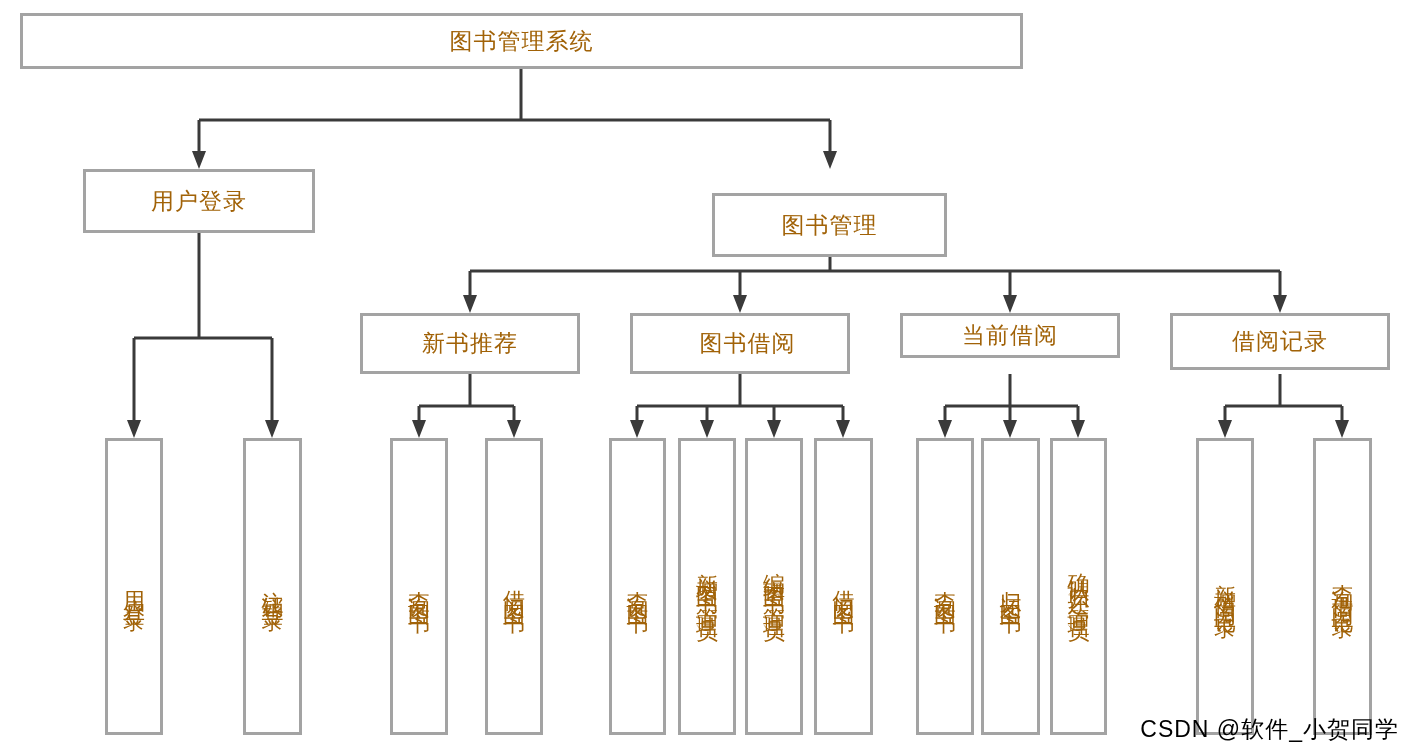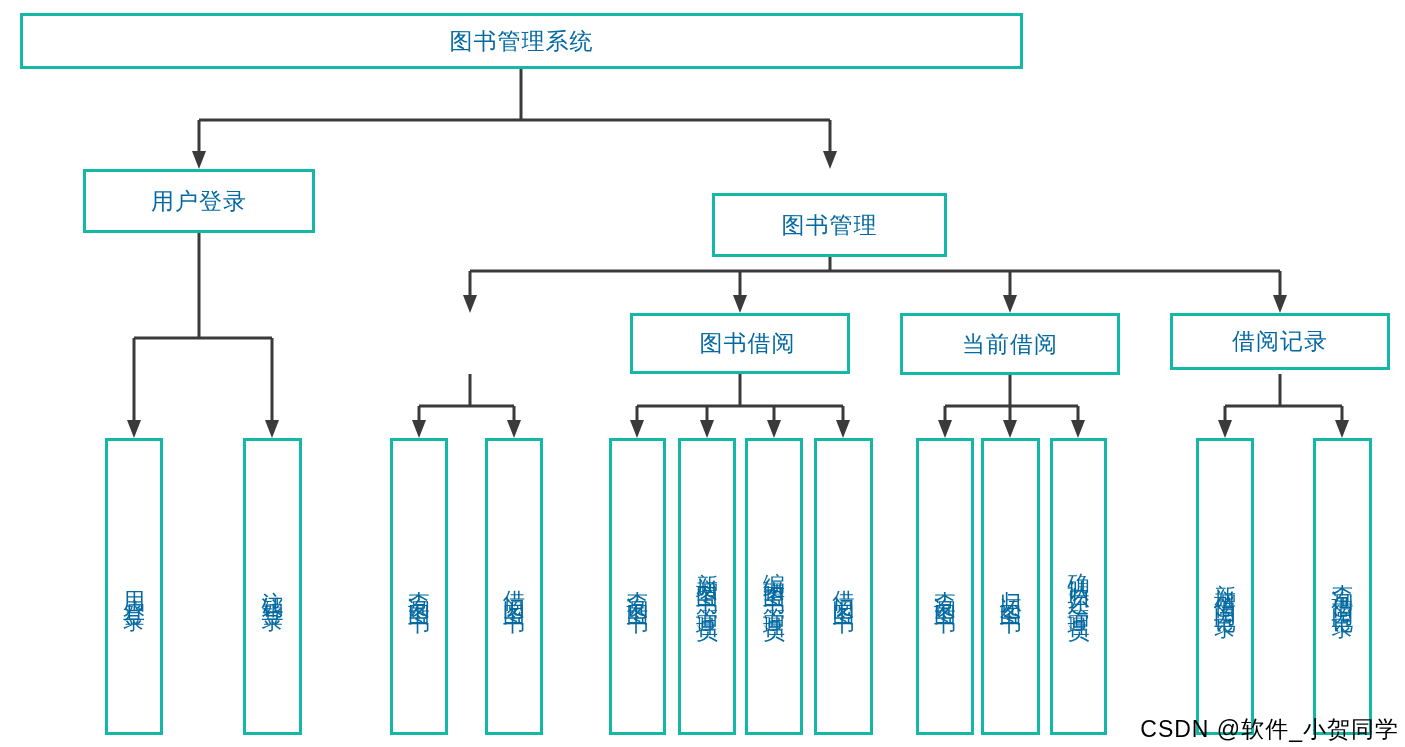--- a/index.html
+++ b/index.html
@@ -16,23 +16,23 @@
   }
   #connectors {
     position: absolute;
     left: 0; top: 0;
     width: 1405px;
     height: 747px;
   }
   .node {
     position: absolute;
     box-sizing: border-box;
-    border: 3px solid #14b8a6;
+    border: 3px solid #a3a3a3;
     background: #ffffff;
-    color: #0369a1;
+    color: #a16207;
     display: flex;
     align-items: center;
     justify-content: center;
     text-align: right;
   }
   .hbox { font-size: 23px; letter-spacing: 1px; }
   .vbox {
     writing-mode: vertical-rl;
     text-orientation: mixed;
     font-size: 22px;
@@ -72,22 +72,23 @@
              M938,420 L952,420 L945,438 Z  M1003,420 L1017,420 L1010,438 Z
              M1071,420 L1085,420 L1078,438 Z
              M1218,420 L1232,420 L1225,438 Z  M1335,420 L1349,420 L1342,438 Z"></path>
   </svg>
 
   <div class="node hbox" style="left:20px; top:13px; width:1003px; height:56px;">图书管理系统</div>
 
   <div class="node hbox" style="left:83px; top:169px; width:232px; height:64px;">用户登录</div>
   <div class="node hbox" style="left:712px; top:169px; width:235px; height:64px;margin-top:24px;">图书管理</div>
 
+  <div class="node hbox" style="left:360px; top:313px; width:220px; height:61px;">新书推荐</div>
   <div class="node hbox" style="left:630px; top:313px; width:220px; height:61px;padding-left:15px;">图书借阅</div>
-  <div class="node hbox" style="left:900px; top:313px; width:220px; height:62px;">当前借阅</div>
+  <div class="node hbox" style="left:900px; top:313px; width:220px; height:45px;">当前借阅</div>
   <div class="node hbox" style="left:1170px; top:313px; width:220px; height:57px;">借阅记录</div>
 
   <div class="node vbox" style="left:105px; top:438px; width:58px; height:297px;">用户登录</div>
   <div class="node vbox" style="left:243px; top:438px; width:59px; height:297px;">注销登录</div>
 
   <div class="node vbox" style="left:390px; top:438px; width:58px; height:297px;">查询图书</div>
   <div class="node vbox" style="left:485px; top:438px; width:58px; height:297px;">借阅图书</div>
 
   <div class="node vbox" style="left:609px; top:438px; width:57px; height:297px;">查询图书</div>
   <div class="node vbox" style="left:678px; top:438px; width:58px; height:297px;">新增图书（管理员）</div>

